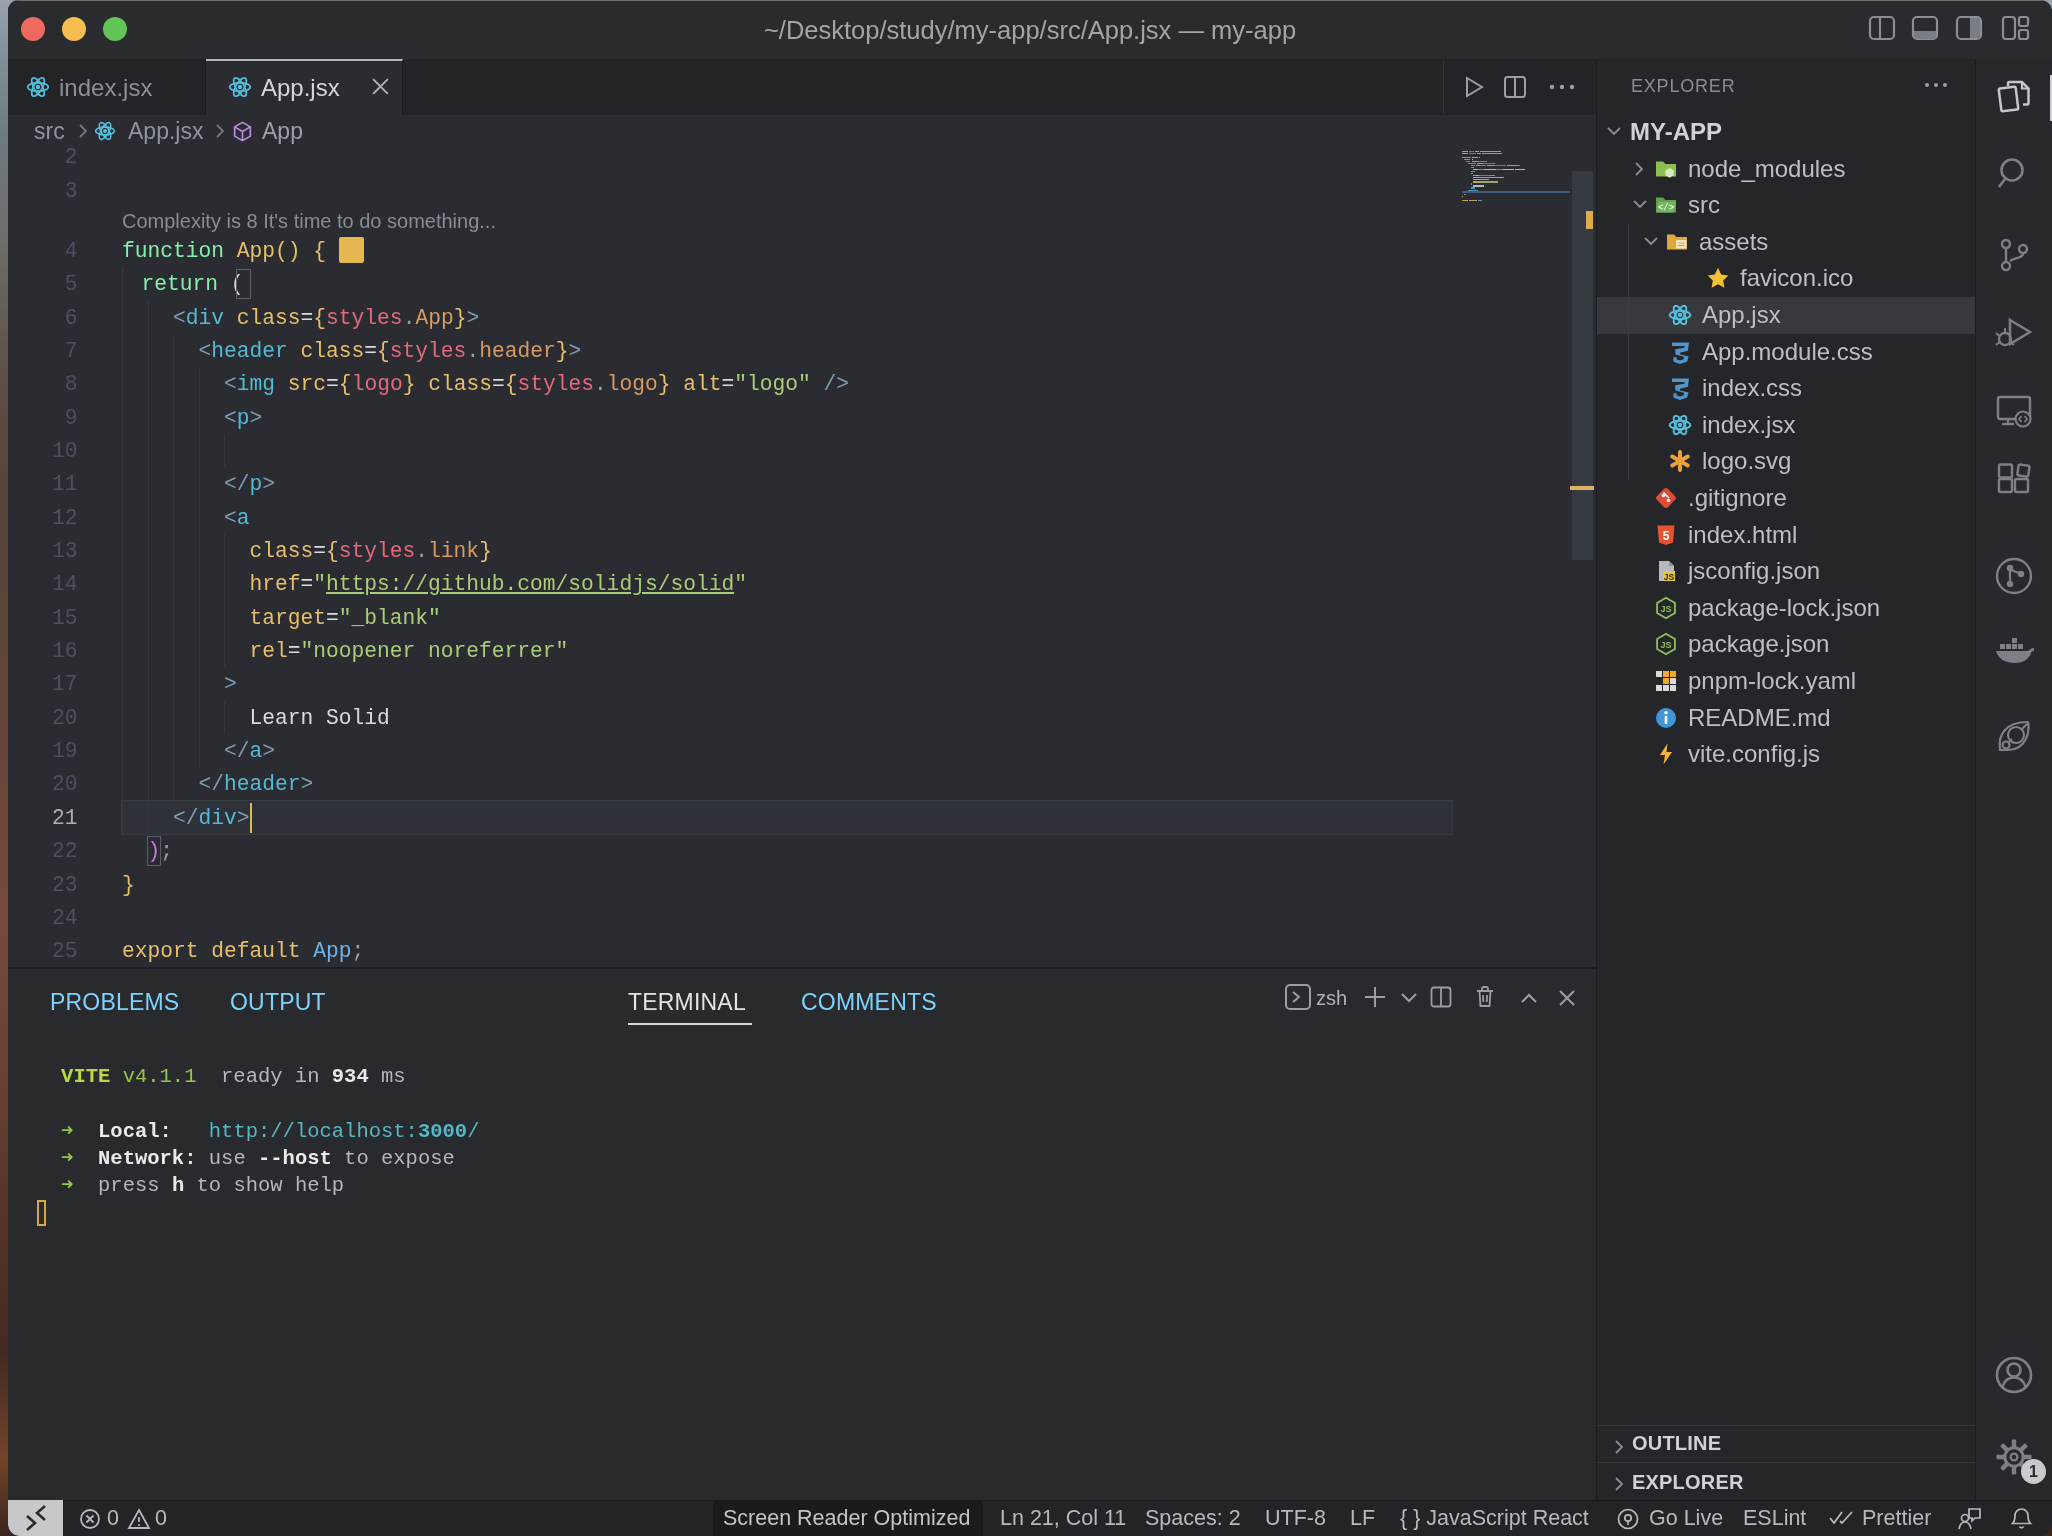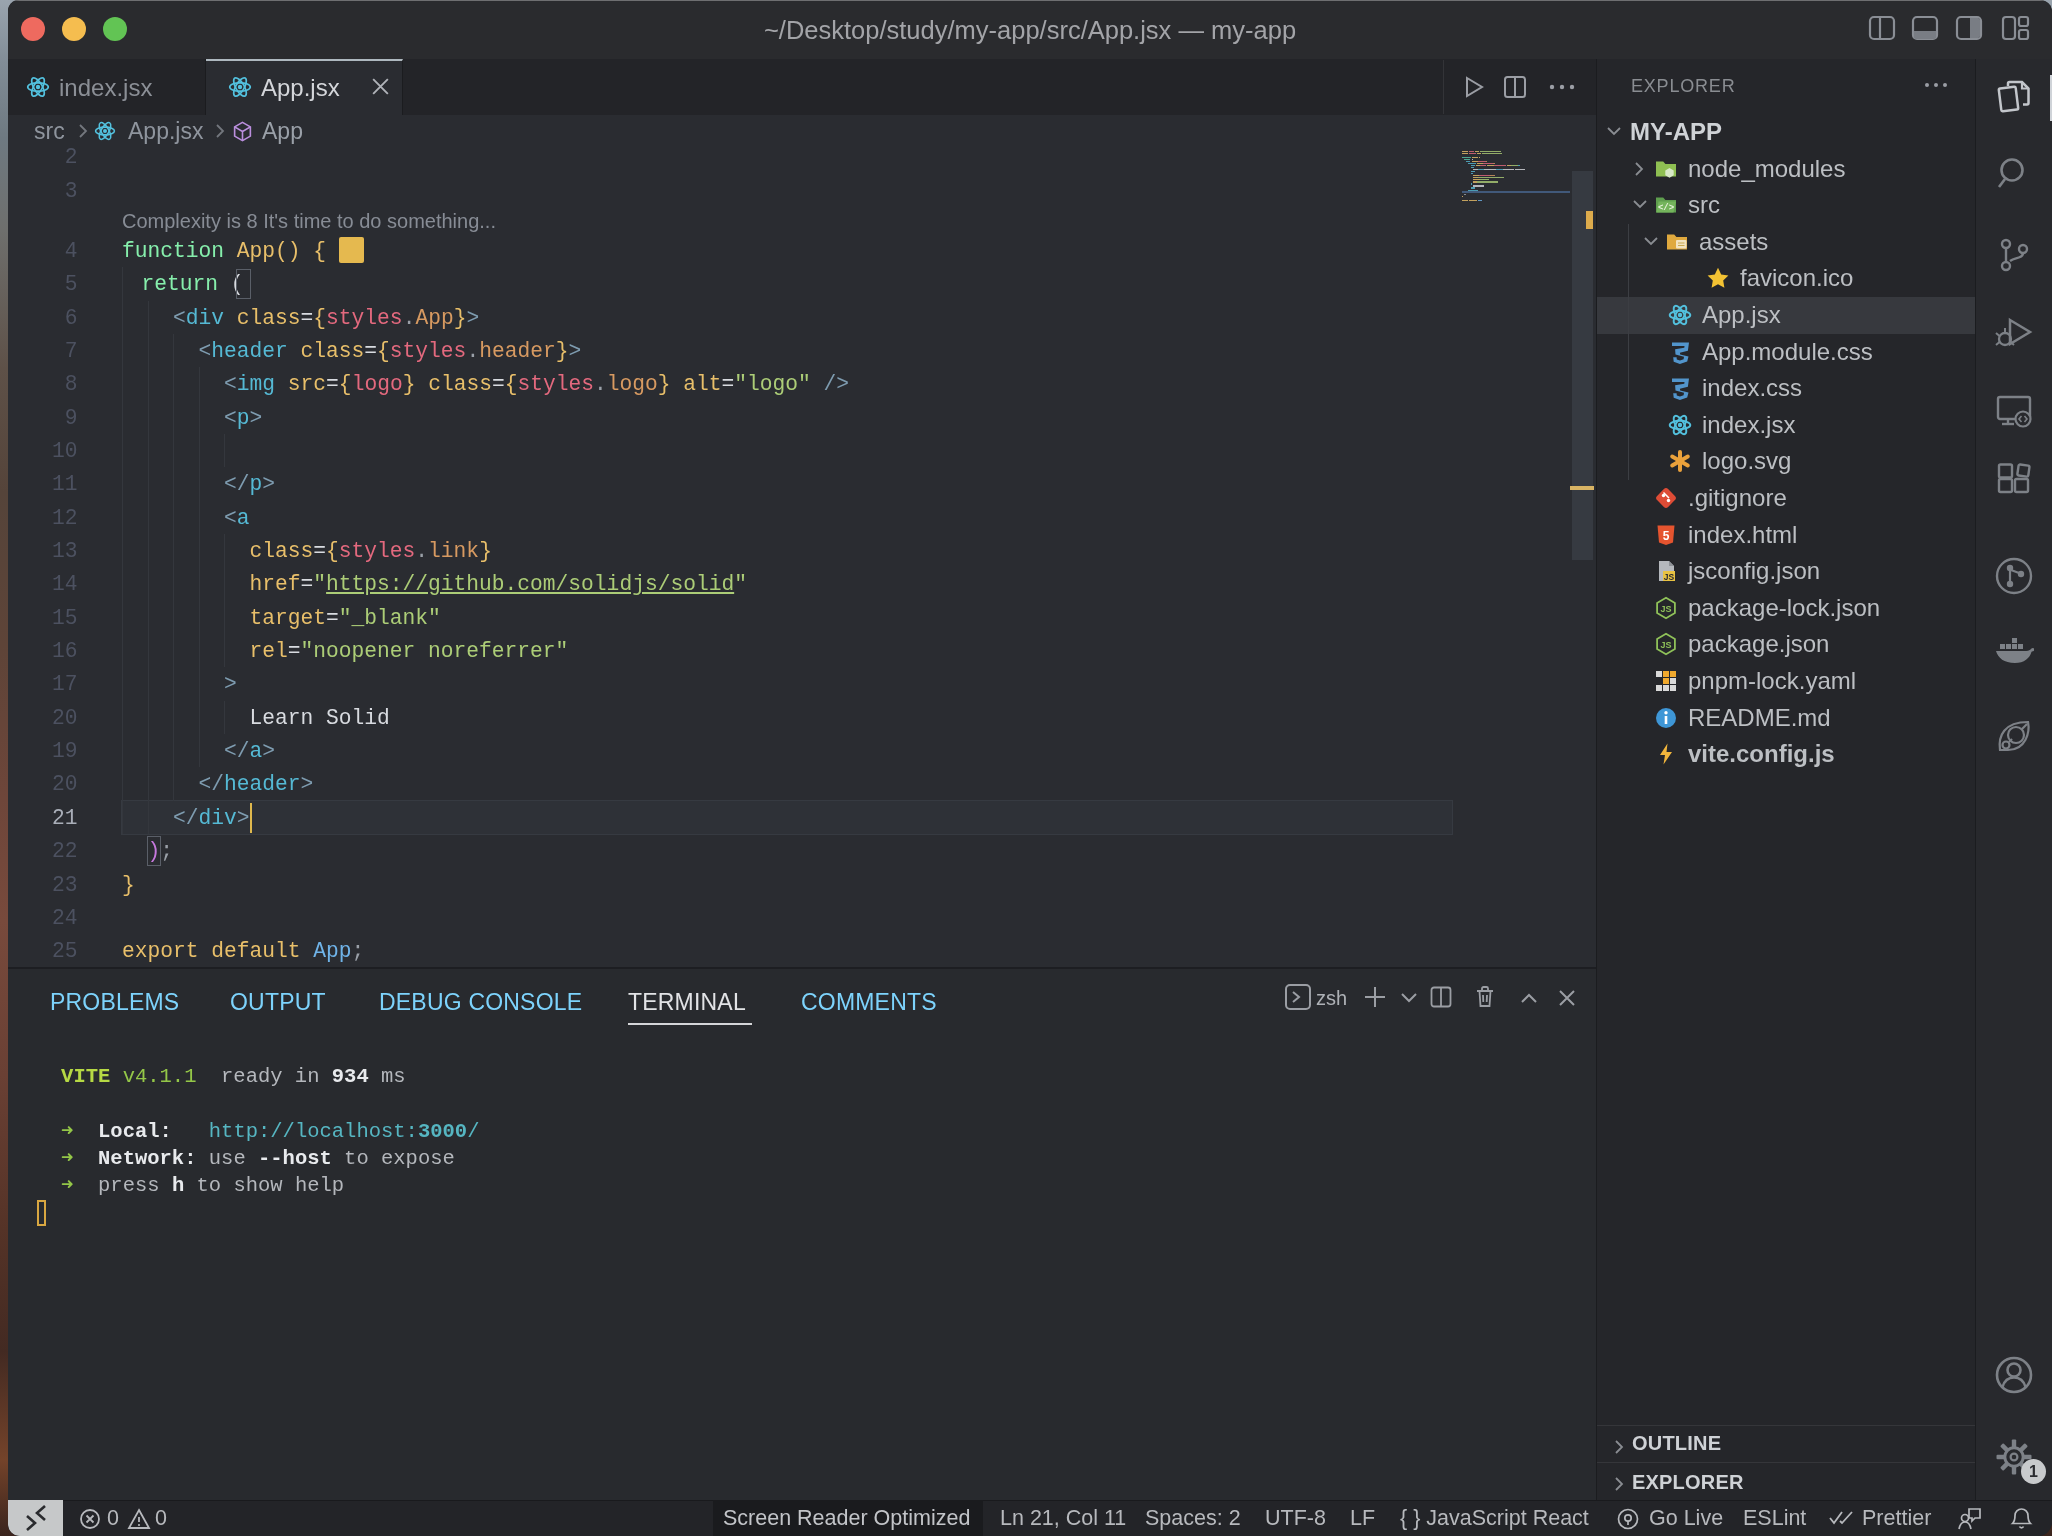--- a/index.html
+++ b/index.html
@@ -352,21 +352,21 @@
 <div class="abs" style="left:1680px;top:663px;height:36.6px;line-height:36.6px;font-size:24px;font-weight:400;color:#bcbfc3">pnpm-lock.yaml</div>
 <svg class="abs" style="left:1646px;top:705.6px" width="24" height="24" viewBox="0 0 24 24">
       <circle cx="12" cy="12" r="10" fill="#3e96d6"></circle>
       <rect x="10.7" y="10" width="2.6" height="8" fill="#fff"></rect>
       <circle cx="12" cy="6.8" r="1.7" fill="#fff"></circle>
     </svg>
 <div class="abs" style="left:1680px;top:699.6px;height:36.6px;line-height:36.6px;font-size:24px;font-weight:400;color:#bcbfc3">README.md</div>
 <svg class="abs" style="left:1646px;top:742.2px" width="24" height="24" viewBox="0 0 24 24">
       <path d="M13.5 1.5L6 13h5l-1.5 9.5L18 10h-5.5z" fill="#f2b63c"></path>
     </svg>
-<div class="abs" style="left:1680px;top:736.2px;height:36.6px;line-height:36.6px;font-size:24px;font-weight:700;color:#bcbfc3">vite.config.js</div>
+<div class="abs" style="left:1680px;top:736.2px;height:36.6px;line-height:36.6px;font-size:24px;font-weight:400;color:#bcbfc3">vite.config.js</div>
 <div class="abs" style="left:1620px;top:223.8px;width:1px;height:256.2px;background:#3c3e43"></div>
 <div class="abs" style="left:1589px;top:1425px;width:378px;height:37px;border-top:1px solid #35363a"></div>
 <svg class="abs" style="left:1602px;top:1436.5px" width="20" height="20" viewBox="0 0 20 20">
       <path d="M6 4l6 6-6 6" stroke="#8a8d92" stroke-width="1.8" fill="none"></path>
     </svg>
 <div class="abs" style="left:1624px;top:1425px;height:37px;line-height:37px;font-size:20px;font-weight:700;color:#cfd2d6;letter-spacing:.2px">OUTLINE</div>
 <div class="abs" style="left:1589px;top:1462px;width:378px;height:40px;border-top:1px solid #35363a"></div>
 <svg class="abs" style="left:1602px;top:1473.5px" width="20" height="20" viewBox="0 0 20 20">
       <path d="M6 4l6 6-6 6" stroke="#8a8d92" stroke-width="1.8" fill="none"></path>
     </svg>
@@ -447,21 +447,20 @@
       <rect x="17.8" y="2.5" width="4.4" height="8" rx="1" fill="#7d8187" transform="rotate(180 20 20)"></rect>
       <rect x="17.8" y="2.5" width="4.4" height="8" rx="1" fill="#7d8187" transform="rotate(225 20 20)"></rect>
       <rect x="17.8" y="2.5" width="4.4" height="8" rx="1" fill="#7d8187" transform="rotate(270 20 20)"></rect>
       <rect x="17.8" y="2.5" width="4.4" height="8" rx="1" fill="#7d8187" transform="rotate(315 20 20)"></rect>
       <circle cx="20" cy="20" r="9.2" fill="none" stroke="#7d8187" stroke-width="3"></circle>
       <circle cx="20" cy="20" r="3.4" fill="none" stroke="#7d8187" stroke-width="2.2"></circle>
     </svg>
 <div class="abs" style="left:2013px;top:1459px;width:25px;height:25px;border-radius:50%;background:#c8cacc;text-align:center;line-height:25px;font-size:16px;font-weight:700;color:#2b2c30">1</div>
 <div class="ptab" style="left:42px">PROBLEMS</div>
 <div class="ptab" style="left:222px">OUTPUT</div>
-<div class="ptab" style="left:371px">DEBUG CONSOLE</div>
 <div class="ptab" style="left:620px;color:#e2e3e6">TERMINAL</div>
 <div class="abs" style="left:620px;top:1023px;width:124px;height:2px;background:#d5d6d9"></div>
 <div class="ptab" style="left:793px">COMMENTS</div>
 <svg class="abs" style="left:1274px;top:981px" width="32" height="32" viewBox="0 0 32 32">
       <rect x="4" y="4" width="24" height="24" rx="4" fill="none" stroke="#9b9ea4" stroke-width="2"></rect>
       <path d="M11 11l6 5-6 5" fill="none" stroke="#9b9ea4" stroke-width="2"></path>
     </svg>
 <div class="abs" style="left:1308px;top:984px;height:28px;line-height:28px;font-size:20px;color:#aeb1b6">zsh</div>
 <svg class="abs" style="left:1354px;top:984px" width="26" height="26" viewBox="0 0 26 26">
       <path d="M13 3v20M3 13h20" stroke="#9b9ea4" stroke-width="2"></path>

